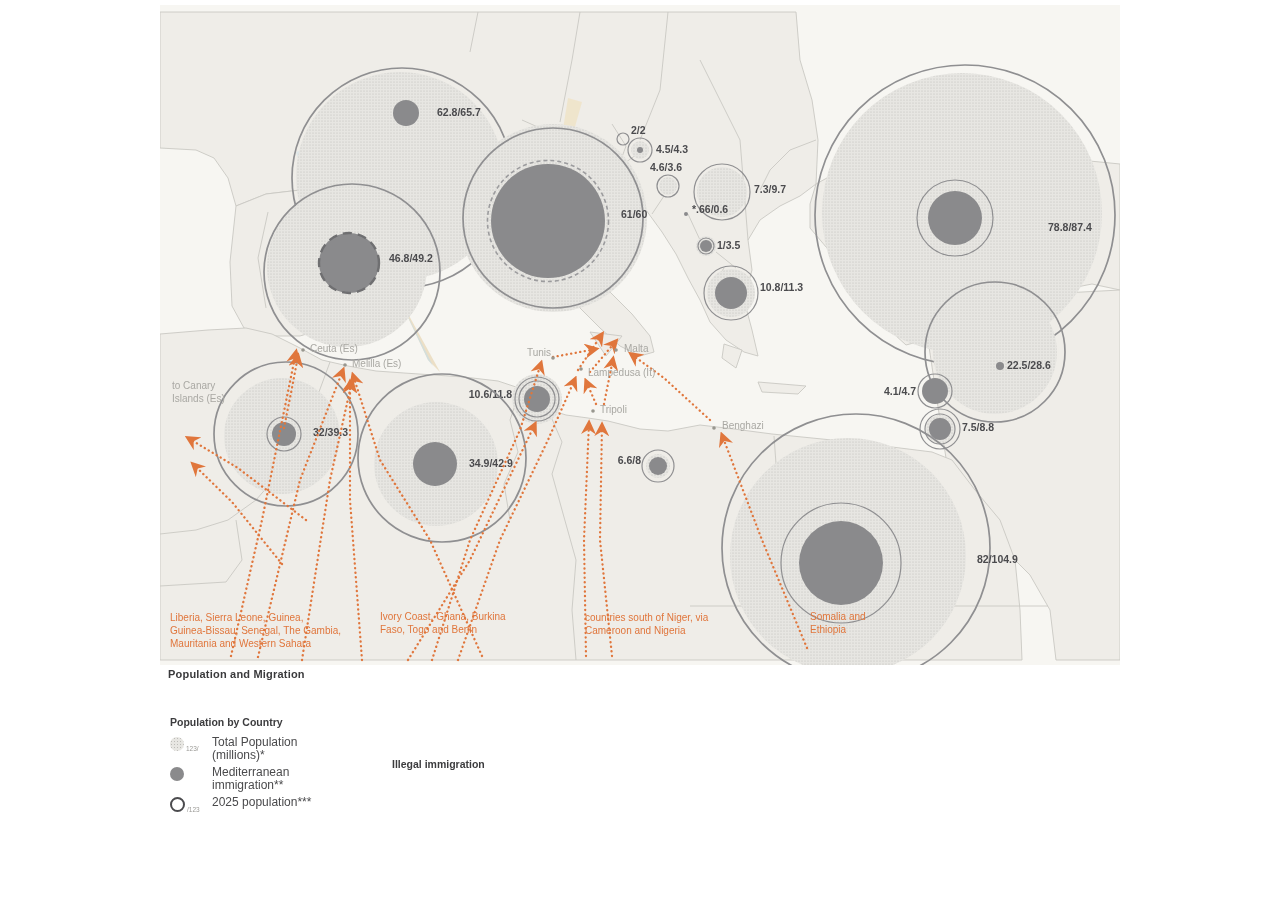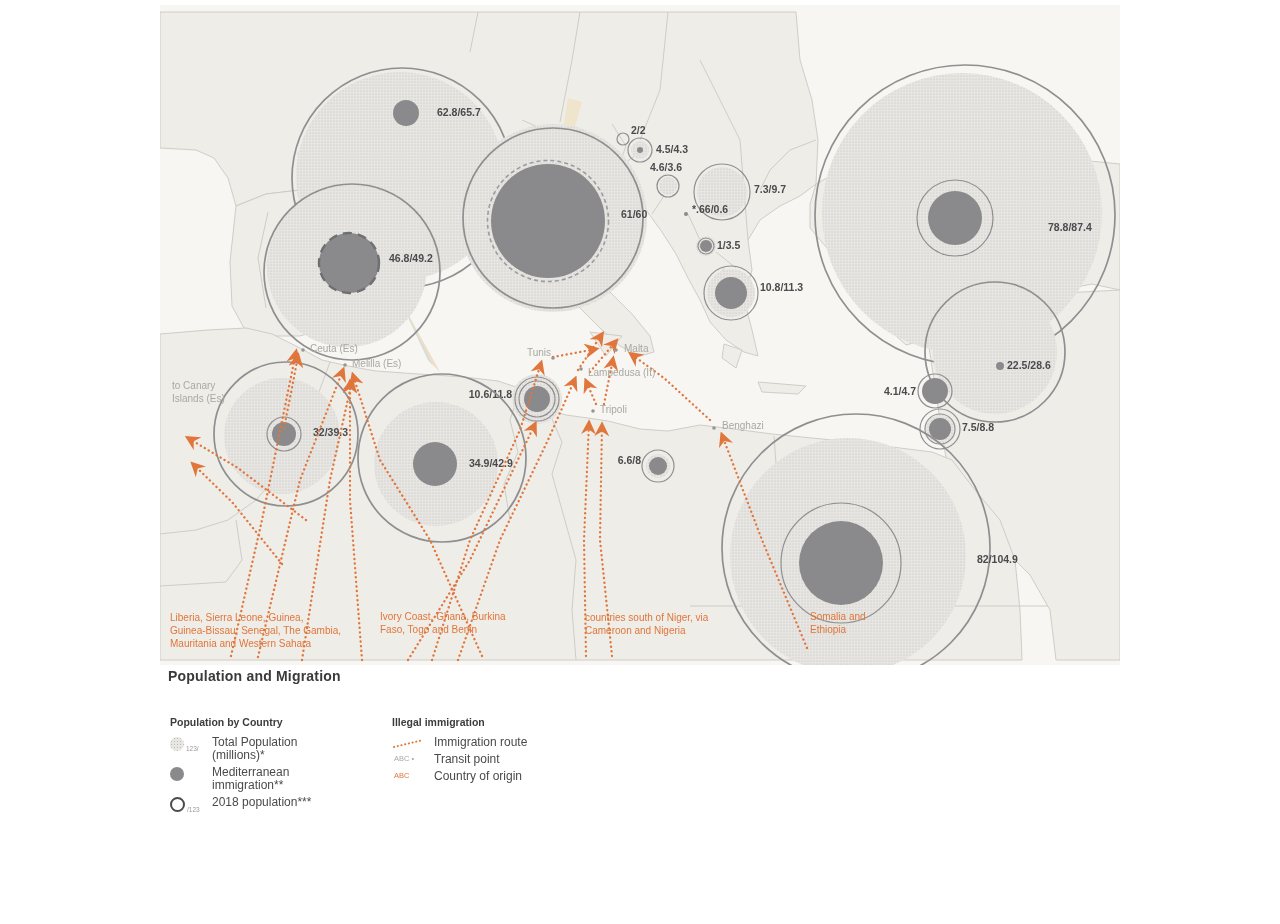--- a/index.html
+++ b/index.html
@@ -4,22 +4,22 @@
 <style>
   html,body{margin:0;padding:0;background:#ffffff;}
   body{font-family:"Liberation Sans",sans-serif;}
   .page{position:relative;width:1280px;height:924px;background:#ffffff;overflow:hidden;}
   .map-wrap{position:absolute;left:160px;top:5px;width:960px;height:660px;}
   svg{display:block;}
   .vlabel{font:700 10.5px "Liberation Sans",sans-serif;fill:#4B4B4E;}
   .tlabel{font:400 10px "Liberation Sans",sans-serif;fill:#A9A8A3;}
   .olabel{font:400 10px "Liberation Sans",sans-serif;fill:#E0763C;}
   .route{fill:none;stroke:#E0763C;stroke-width:2.3;stroke-dasharray:0.2 4.4;stroke-linecap:round;}
-  .map-title{position:absolute;left:168px;top:668px;font-size:14px;font-weight:600;color:#3A3A3C;letter-spacing:.2px;}
-  .legend{position:absolute;left:170px;top:716px;display:flex;gap:62px;}
+  .map-title{position:absolute;left:168px;top:668px;font-size:11px;font-weight:600;color:#3A3A3C;letter-spacing:.2px;}
+  .legend{position:absolute;left:170px;top:716px;display:flex;gap:62px;align-items:center;}
   .leg-col{display:flex;flex-direction:column;}
   .leg-head{font-size:10.5px;font-weight:700;color:#3C3C3E;margin-bottom:8px;}
   .leg-row{display:flex;align-items:flex-start;margin-bottom:4px;}
   .leg-sym{width:42px;flex:0 0 42px;display:flex;align-items:center;padding-top:1px;}
   .leg-label{width:118px;font-size:12px;color:#4A4A4C;line-height:13px;}
   .ic{display:inline-block;border-radius:50%;}
   .ic-total{width:14px;height:14px;background:#E7E6E2;background-image:radial-gradient(#BDBCB8 14%,transparent 16%);background-size:3px 3px;}
   .ic-med{width:14px;height:14px;background:#8A8A8C;}
   .ic-2025{width:11px;height:11px;border:2px solid #4B4B4E;background:#fff;}
   .tiny{font-style:normal;font-size:6.5px;color:#9B9A96;margin-left:2px;}
@@ -284,43 +284,21 @@
           <div class="leg-row">
             <span class="leg-sym">
               <i class="ic ic-med"></i>
             </span>
             <span class="leg-label">Mediterranean immigration**</span>
           </div>
           <div class="leg-row">
             <span class="leg-sym">
               <span><i class="ic ic-2025"></i><em class="tiny">/123</em></span>
             </span>
-            <span class="leg-label">2018 population***</span>
+            <span class="leg-label">2025 population***</span>
           </div>
         </div>
     </div>
     <div class="leg-col">
       <div class="leg-head">Illegal immigration</div>
-      <div id="leg-imm-items">
-          <div class="leg-row">
-            <span class="leg-sym">
-              <svg class="ic-route" viewBox="0 0 34 12">
-                <path d="M2,10 L31,3"></path>
-              </svg>
-            </span>
-            <span class="leg-label">Immigration route</span>
-          </div>
-          <div class="leg-row">
-            <span class="leg-sym">
-              <em class="tiny gray">ABC •</em>
-            </span>
-            <span class="leg-label">Transit point</span>
-          </div>
-          <div class="leg-row">
-            <span class="leg-sym">
-              <em class="tiny orange">ABC</em>
-            </span>
-            <span class="leg-label">Country of origin</span>
-          </div>
-        </div>
     </div>
   </div>
 </div>
 
 </body></html>

